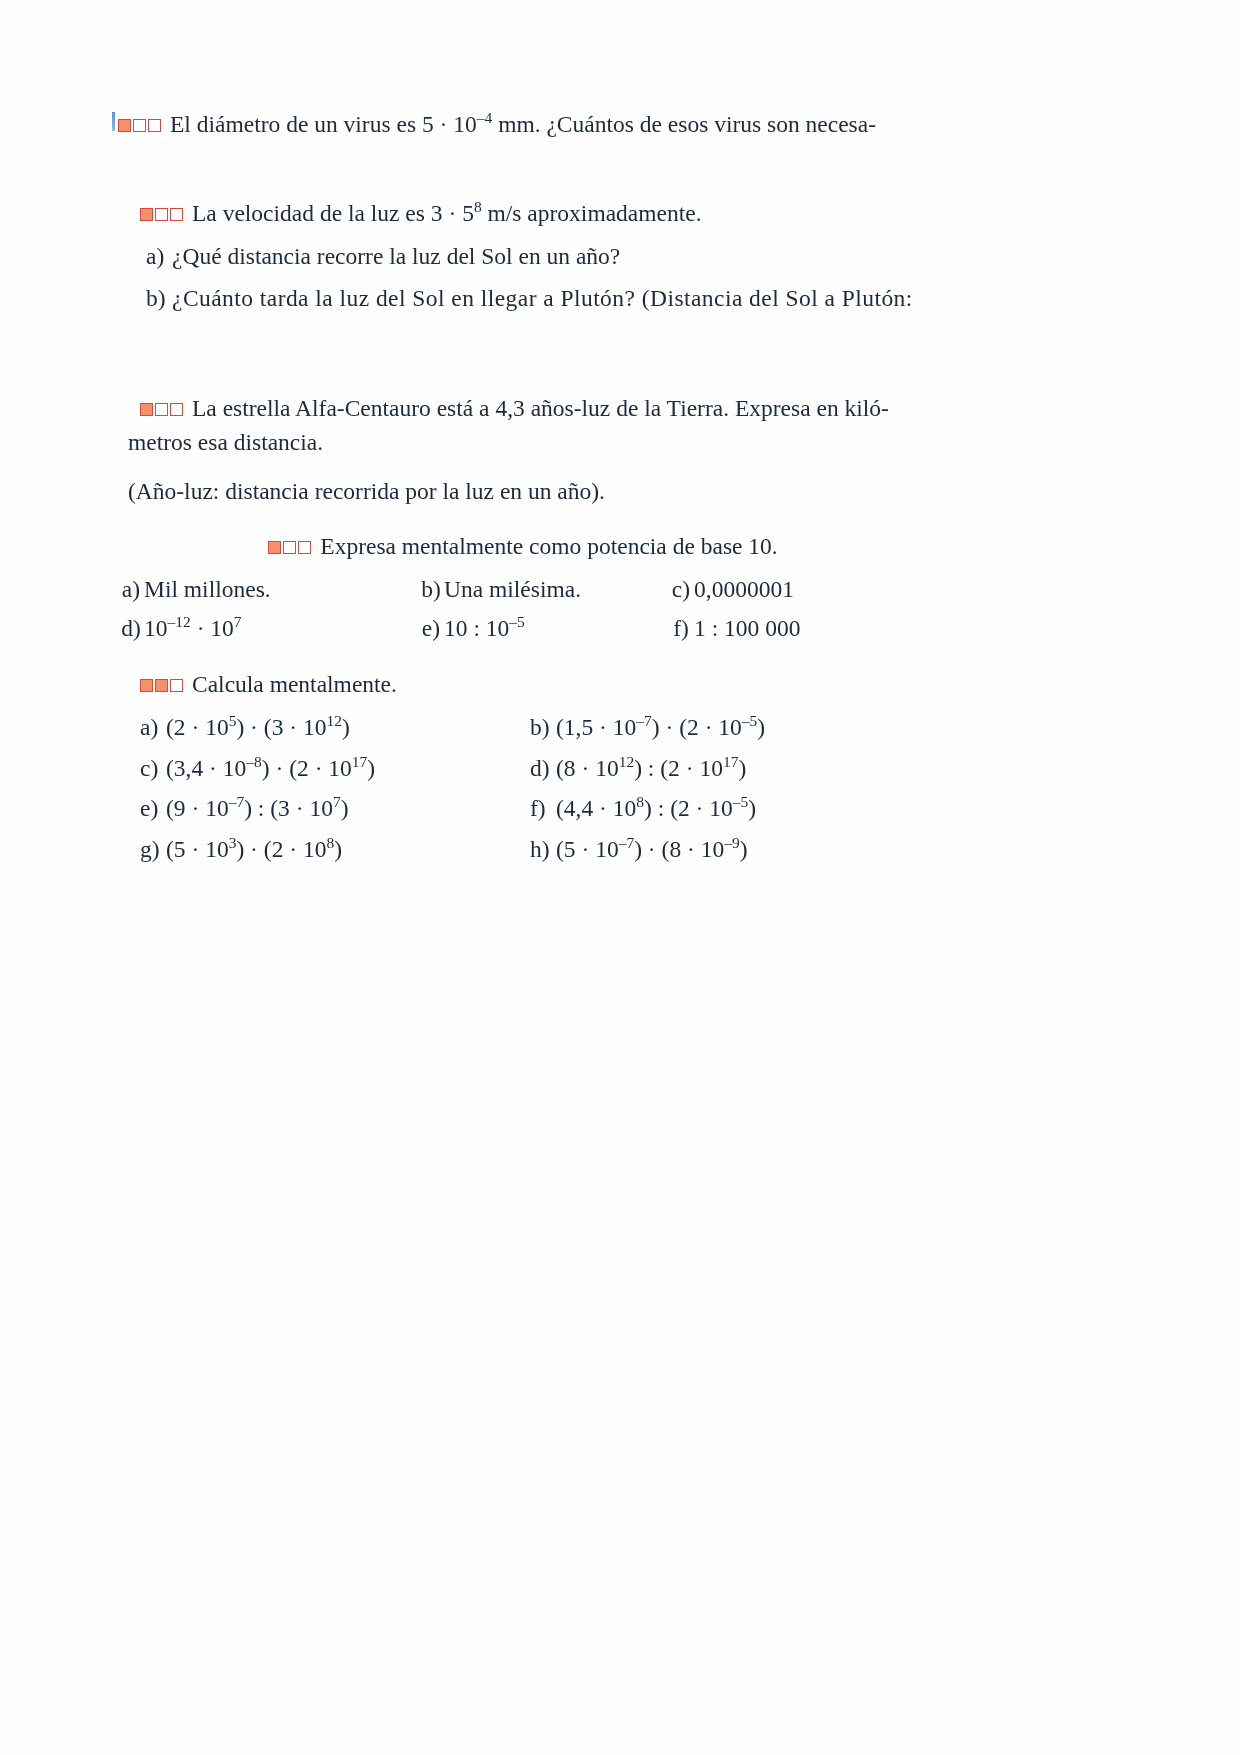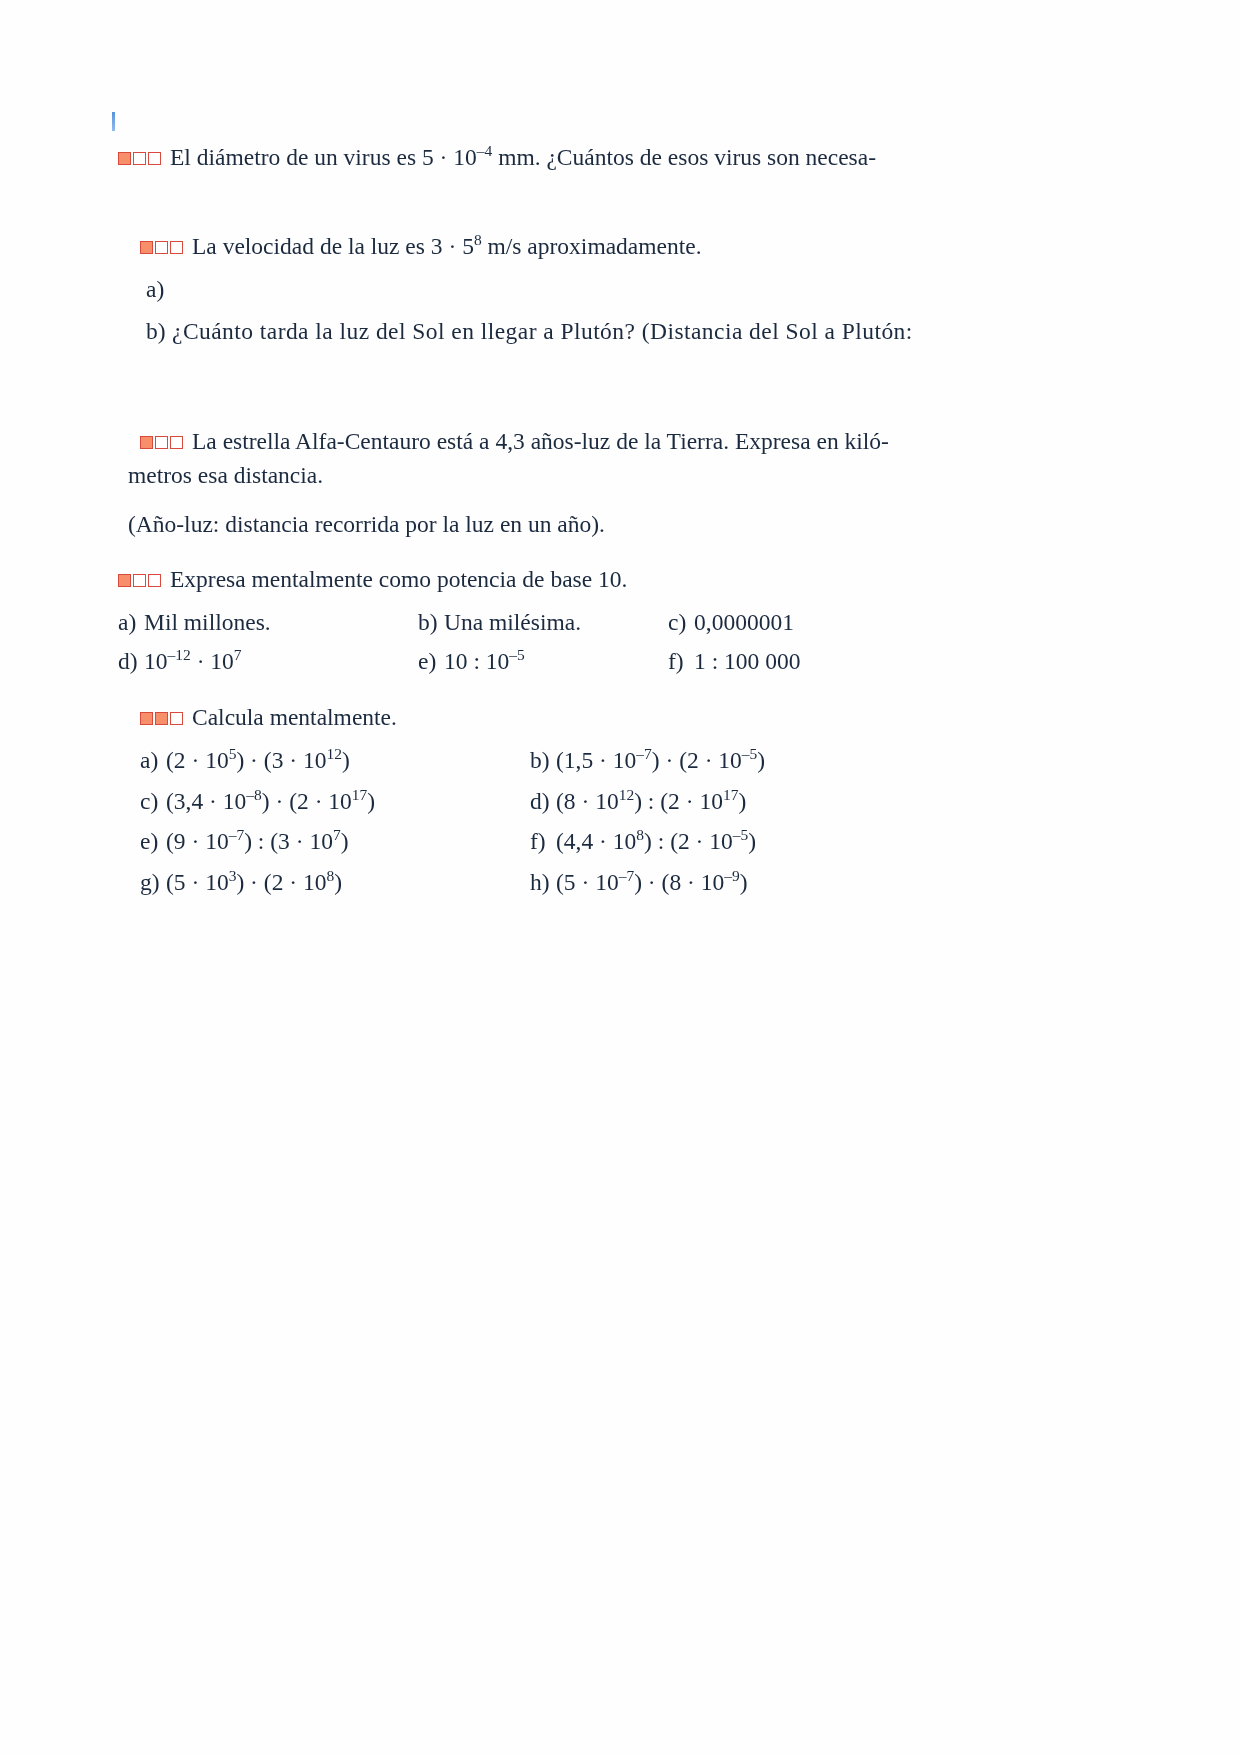--- a/index.html
+++ b/index.html
@@ -53,21 +53,20 @@
     height: 19px;
     background: linear-gradient(to bottom, #3b7fd4, #7fb0e8);
     opacity: .85;
   }
 
   
   .ex {
     position: absolute;
     font-size: 23.5px;
     line-height: 1.38;
-    margin-top: 33px;
   }
   .ex p {
     margin: 0 0 2px 0;
   }
 
   sup {
     font-size: 0.66em;
     vertical-align: super;
     line-height: 0;
   }
@@ -114,20 +113,21 @@
     <p>
       <span class="marker">
         <span class="sq filled"></span><span class="sq"></span><span class="sq"></span>
       </span><span>La velocidad de la luz es 3 · 5</span><sup>8</sup><span> m/s aproximadamente.</span>
     </p>
 
     <div style="height:9px;"></div>
 
     <div class="cell" style="margin-left:6px;">
       <span class="itemlbl">a)</span>
+      <span class="itemtxt">¿Qué distancia recorre la luz del Sol en un año?</span>
     </div>
 
     <div style="height:9px;"></div>
 
     <div class="cell just" style="margin-left:6px; display:block;">
       <span class="itemlbl">b)</span><span class="itemtxt" style="letter-spacing:0.45px;">¿Cuánto tarda la luz del Sol en llegar a Plutón? (Distancia del Sol a Plutón:</span>
     </div>
 
   </div>
 
@@ -135,21 +135,21 @@
     <p class="just">
       <span class="marker">
         <span class="sq filled"></span><span class="sq"></span><span class="sq"></span>
       </span><span>La estrella Alfa-Centauro está a 4,3 años-luz de la Tierra. Expresa en kiló-</span>
     </p>
     <p style="margin-left:-12px;font-family:Liberation Serif, serif;">metros esa distancia.</p>
     <div style="height:14px;"></div>
     <p style="margin-left:-12px;">(Año-luz: distancia recorrida por la luz en un año).</p>
   </div>
 
-  <div class="ex" style="left:118px; top:530px; width:810px;">
+  <div class="ex" style="left:118px; top:530px; width:810px;text-align:center;">
     <p>
       <span class="marker">
         <span class="sq filled"></span><span class="sq"></span><span class="sq"></span>
       </span><span>Expresa mentalmente como potencia de base 10.</span>
     </p>
 
     <div style="height:9px;"></div>
 
     <div class="row">
       <div class="cell" style="width:300px;">

